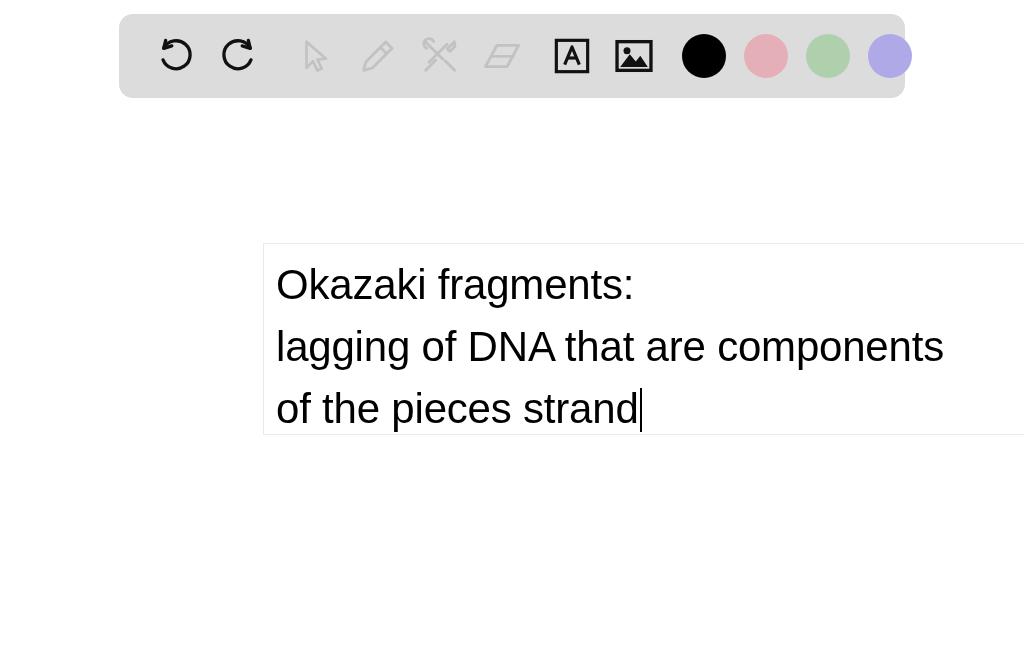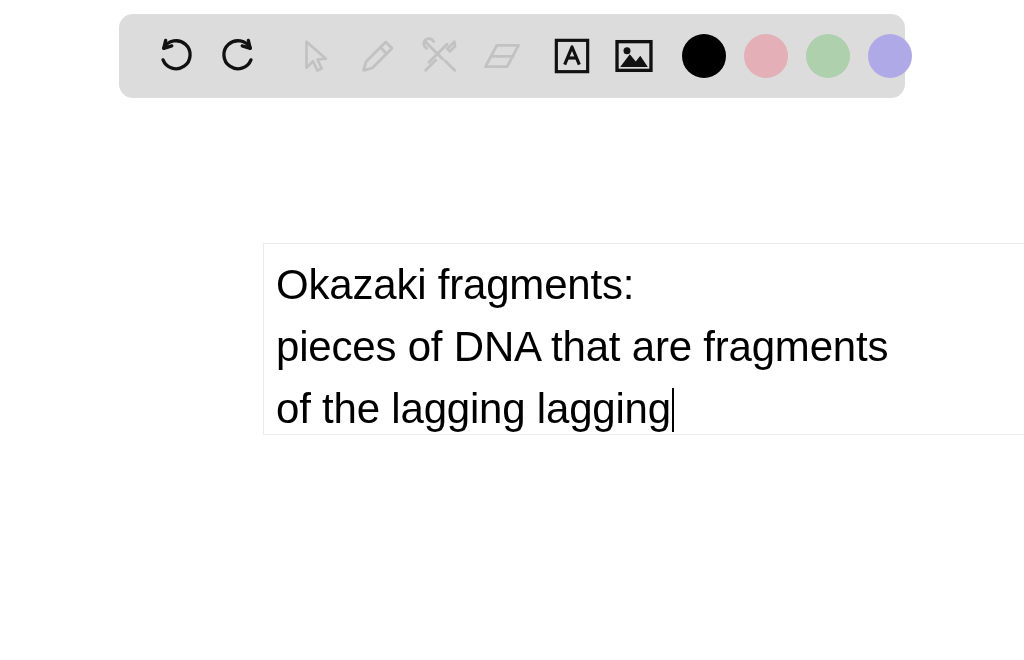--- a/index.html
+++ b/index.html
@@ -201,15 +201,15 @@
     <button class="swatch" style="background:#aed0ac" title="Green"></button>
   </span>
   <span class="swatch-wrap">
     <button class="swatch" style="background:#afa9e8" title="Purple"></button>
   </span>
 
 </div>
 
 <div id="text-box">
   <div id="text-content"><span>Okazaki fragments:</span>
-<span>pieces of DNA that are fragments</span>
-<span>of the lagging lagging</span><span class="caret"></span></div>
+<span>lagging of DNA that are components</span>
+<span>of the pieces strand</span><span class="caret"></span></div>
 </div>
 
 </body></html>

